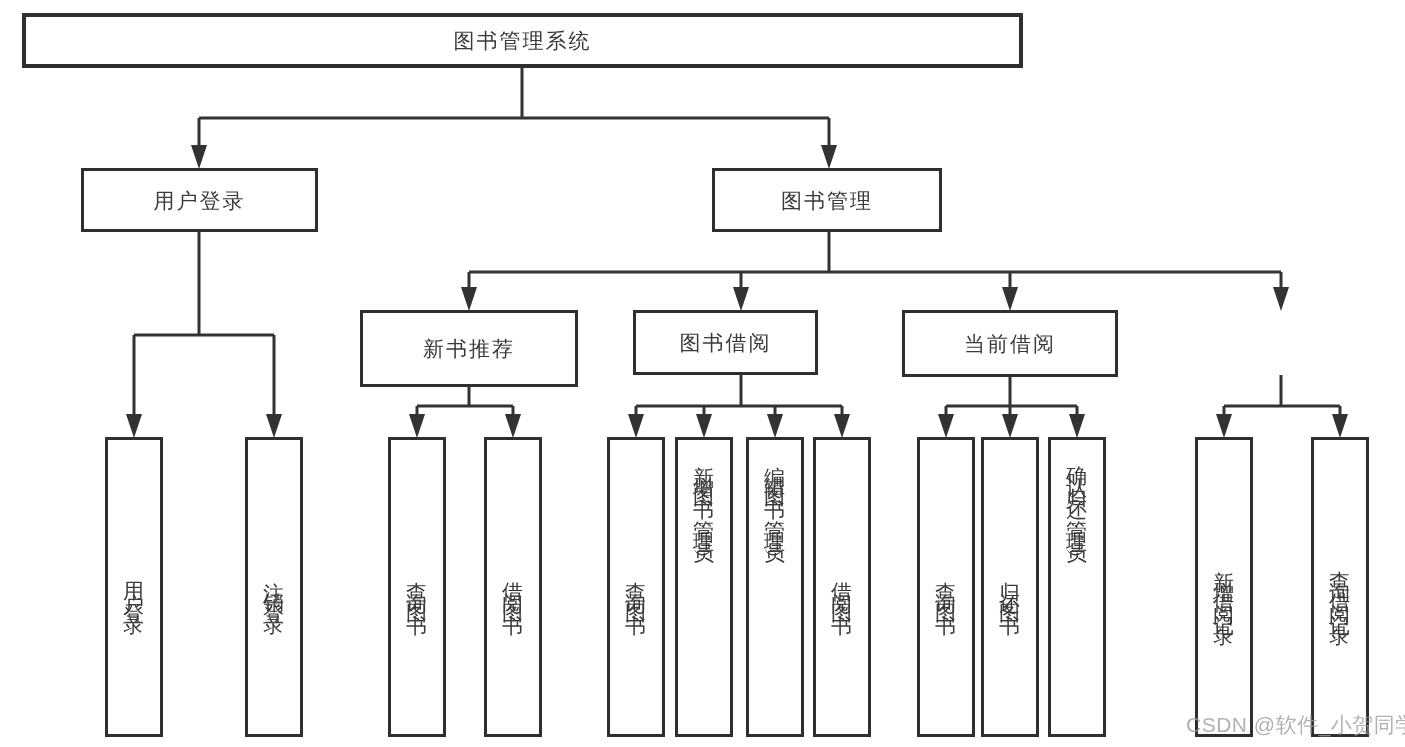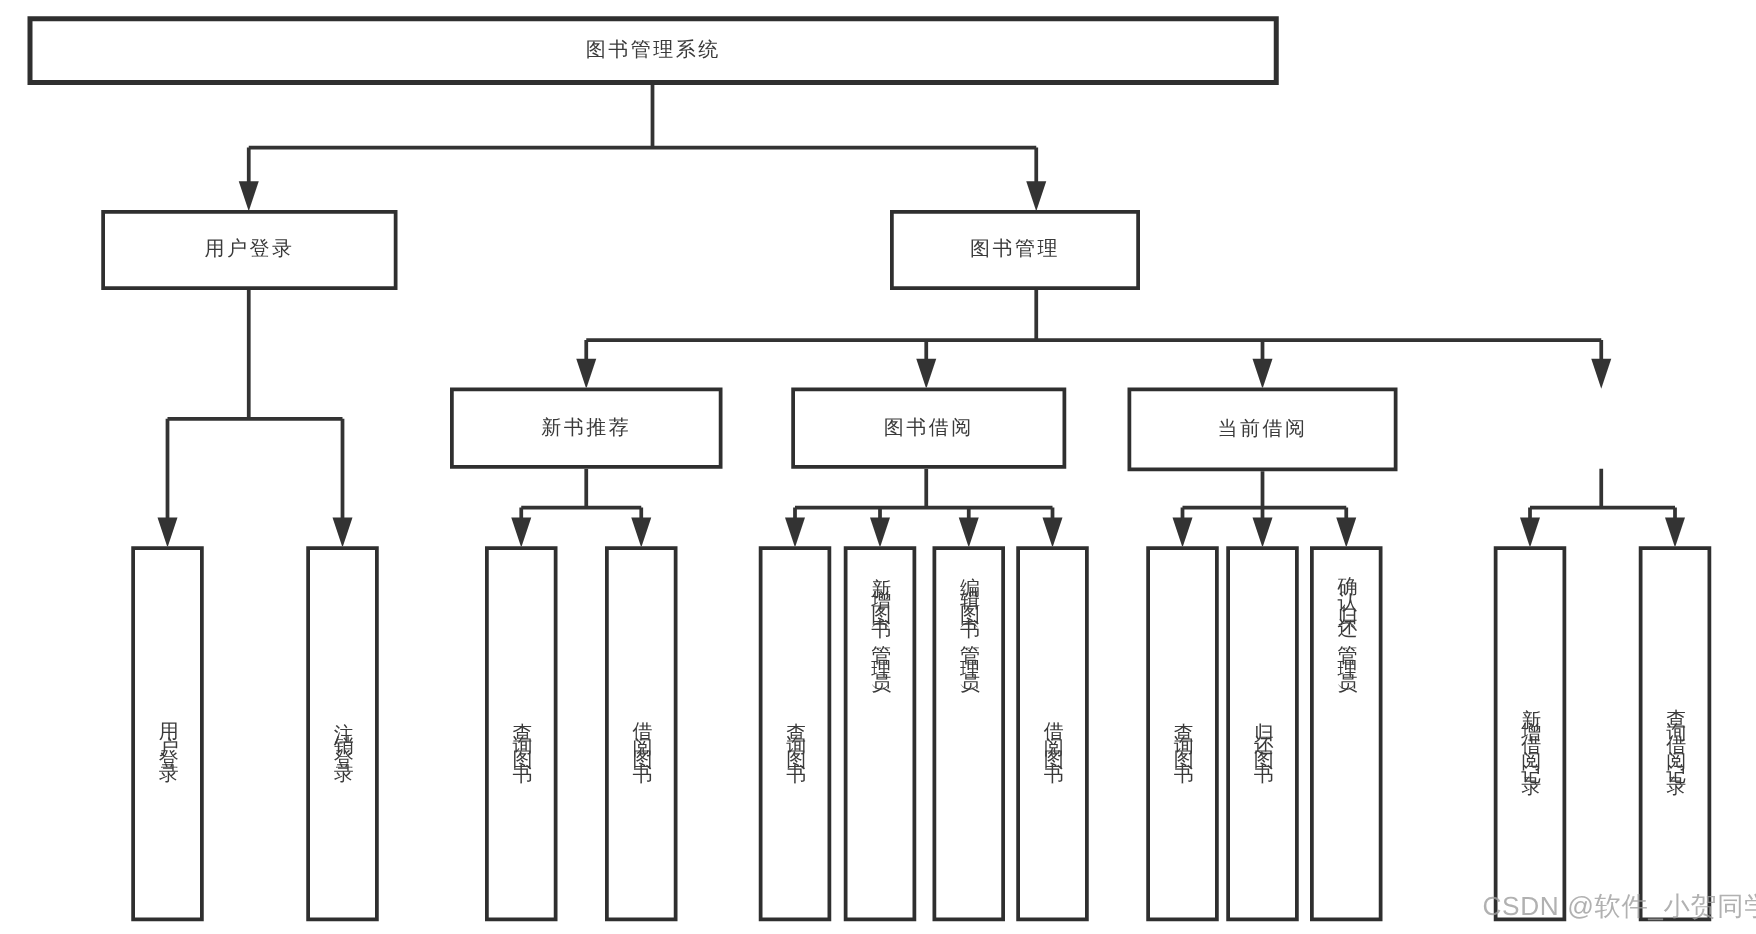--- a/index.html
+++ b/index.html
@@ -5,21 +5,21 @@
   html,body{margin:0;padding:0;background:#ffffff;}
   .stage{
     position:relative;width:1405px;height:747px;background:#ffffff;overflow:hidden;
     font-family:"Liberation Sans","DejaVu Sans",sans-serif;
   }
   .wires{position:absolute;left:0;top:0;}
   .node{
     position:absolute;box-sizing:border-box;background:#ffffff;
     border:3px solid #2f2f2f;color:#3a3a3a;
     display:flex;align-items:center;justify-content:center;
-    font-size:16px;line-height:1;
+    font-size:21px;line-height:1;
   }
   .node.root{border-width:4px;}
   .node.h span{letter-spacing:2px;white-space:nowrap;}
   .node.v span{
     writing-mode:vertical-rl;text-orientation:mixed;
     letter-spacing:11px;white-space:nowrap;
   }
   .node.v.long{align-items:flex-start;padding-top:9px;}
   .watermark{
     position:absolute;left:1186px;top:711px;
@@ -65,28 +65,28 @@
     </g>
   </svg>
 
   <div class="node h root" style="left:22px;top:13px;width:1001px;height:55px">
     <span>图书管理系统</span>
   </div>
 
   <div class="node h" style="left:81px;top:168px;width:237px;height:64px">
     <span>用户登录</span>
   </div>
-  <div class="node h" style="left:712px;top:168px;width:200px;height:64px">
+  <div class="node h" style="left:712px;top:168px;width:230px;height:64px">
     <span>图书管理</span>
   </div>
 
-  <div class="node h" style="left:360px;top:310px;width:218px;height:65px">
+  <div class="node h" style="left:360px;top:310px;width:218px;height:77px">
     <span>新书推荐</span>
   </div>
-  <div class="node h" style="left:633px;top:310px;width:220px;height:65px">
+  <div class="node h" style="left:633px;top:310px;width:185px;height:65px">
     <span>图书借阅</span>
   </div>
   <div class="node h" style="left:902px;top:310px;width:216px;height:67px">
     <span>当前借阅</span>
   </div>
 
   <div class="node v" style="left:105px;top:437px;width:58px;height:300px">
     <span>用户登录</span>
   </div>
   <div class="node v" style="left:245px;top:437px;width:58px;height:300px">

